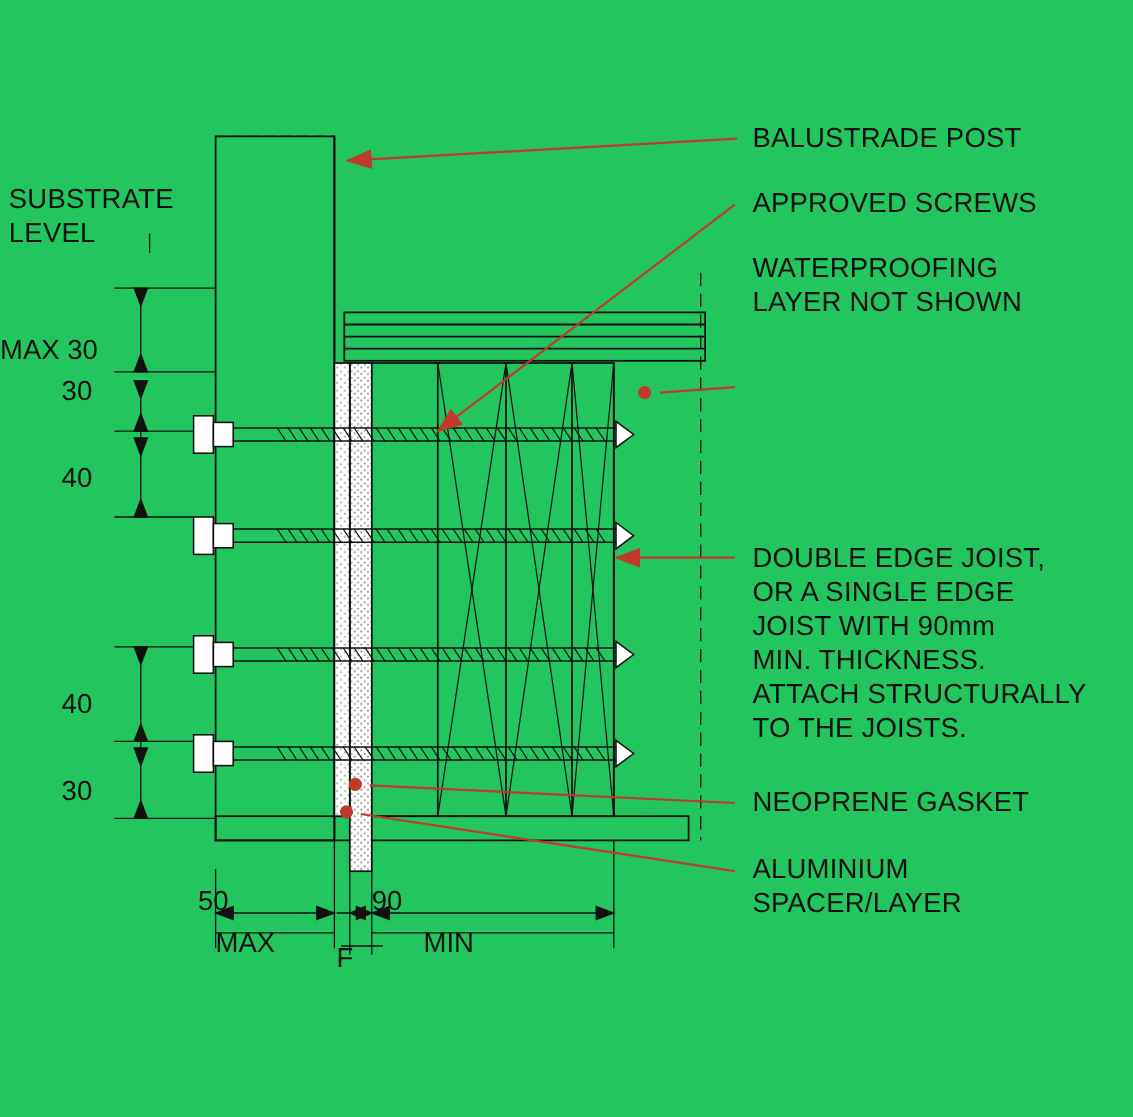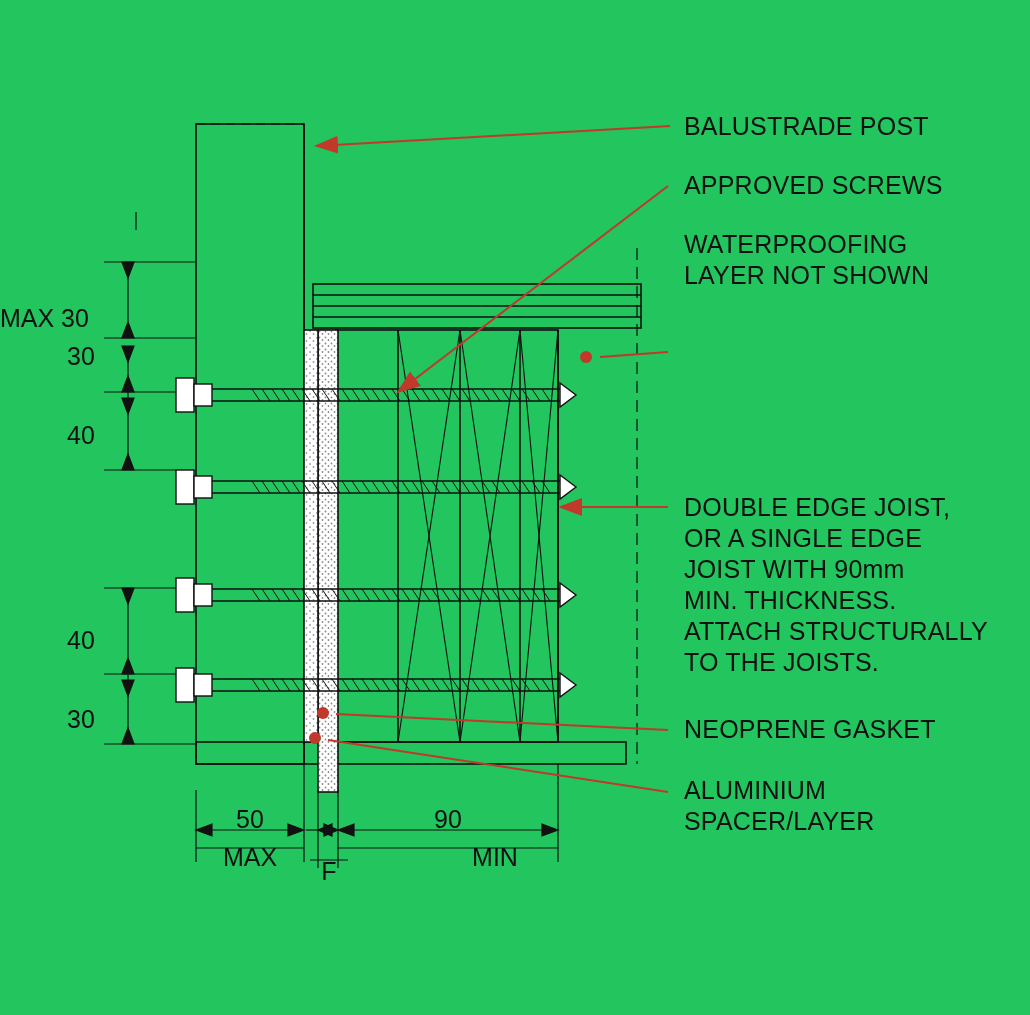--- a/index.html
+++ b/index.html
@@ -31,21 +31,21 @@
     letter-spacing: 0.2px;
     line-height: 31px;
     white-space: pre;
   }
   .dim {
     position: absolute;
     font-family: "Liberation Sans", sans-serif;
     font-size: 25px;
     color: #111111;
     white-space: pre;
-    text-align: center;
+    text-align: left;
   }
 </style>
 </head>
 <body>
 
 <div id="page">
 
   <svg class="diagram" viewBox="0 0 1030 1015">
     <defs>
       <pattern id="stipple" width="6" height="6" patternUnits="userSpaceOnUse">
@@ -219,32 +219,34 @@
 JOIST WITH 90mm
 MIN. THICKNESS.
 ATTACH STRUCTURALLY
 TO THE JOISTS.</div>
 
   <div class="lbl" style="left:684px; top:714px;">NEOPRENE GASKET</div>
 
   <div class="lbl" style="left:684px; top:775px;">ALUMINIUM
 SPACER/LAYER</div>
 
+  <div class="lbl" style="left:8px; top:166px;">SUBSTRATE
+LEVEL</div>
 
   <div class="dim" style="left:0px; top:288px; width:118px; text-align:left;margin-top:16px;">MAX 30</div>
 
   <div class="dim" style="left:56px; top:342px; width:50px;">30</div>
 
   <div class="dim" style="left:56px; top:421px; width:50px;">40</div>
 
   <div class="dim" style="left:56px; top:626px; width:50px;">40</div>
 
   <div class="dim" style="left:56px; top:705px; width:50px;">30</div>
 
-  <div class="dim" style="left:196px; top:805px; width:108px;">50</div>
+  <div class="dim" style="left:180px; top:805px; width:108px;">50</div>
   <div class="dim" style="left:196px; top:843px; width:108px;">MAX</div>
 
   <div class="dim" style="left:306px; top:857px; width:46px; font-weight:normal;">F</div>
 
   <div class="dim" style="left:338px; top:805px; width:220px;">90</div>
   <div class="dim" style="left:338px; top:843px; width:220px;margin-left:47px;">MIN</div>
 
 </div>
 
 </body></html>

